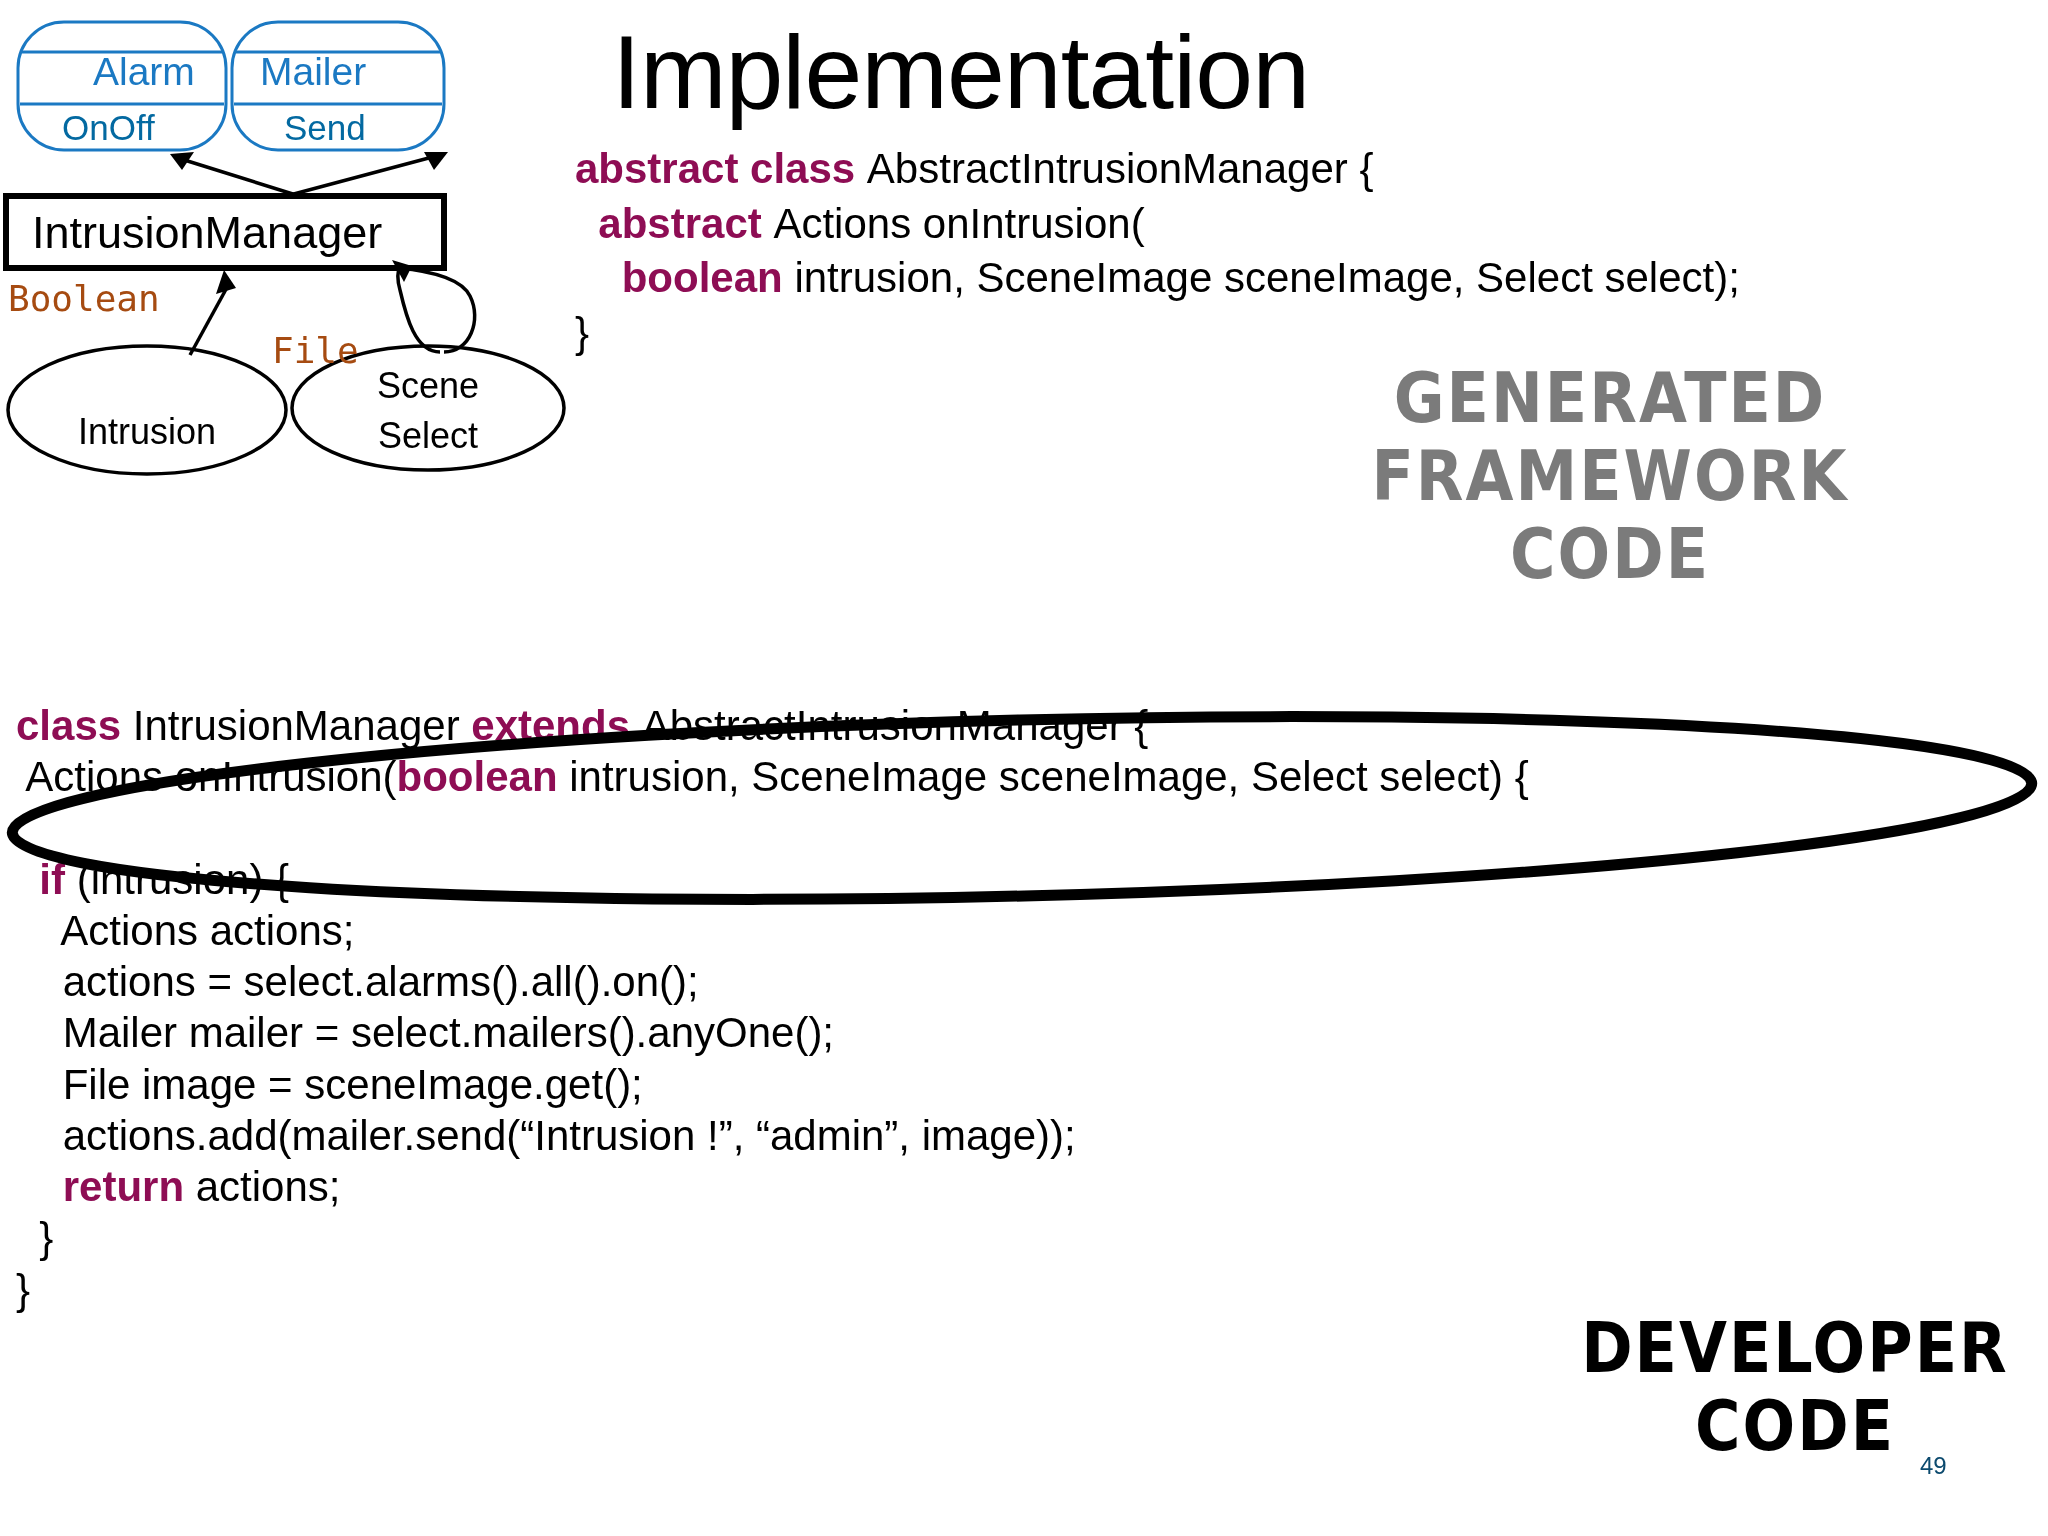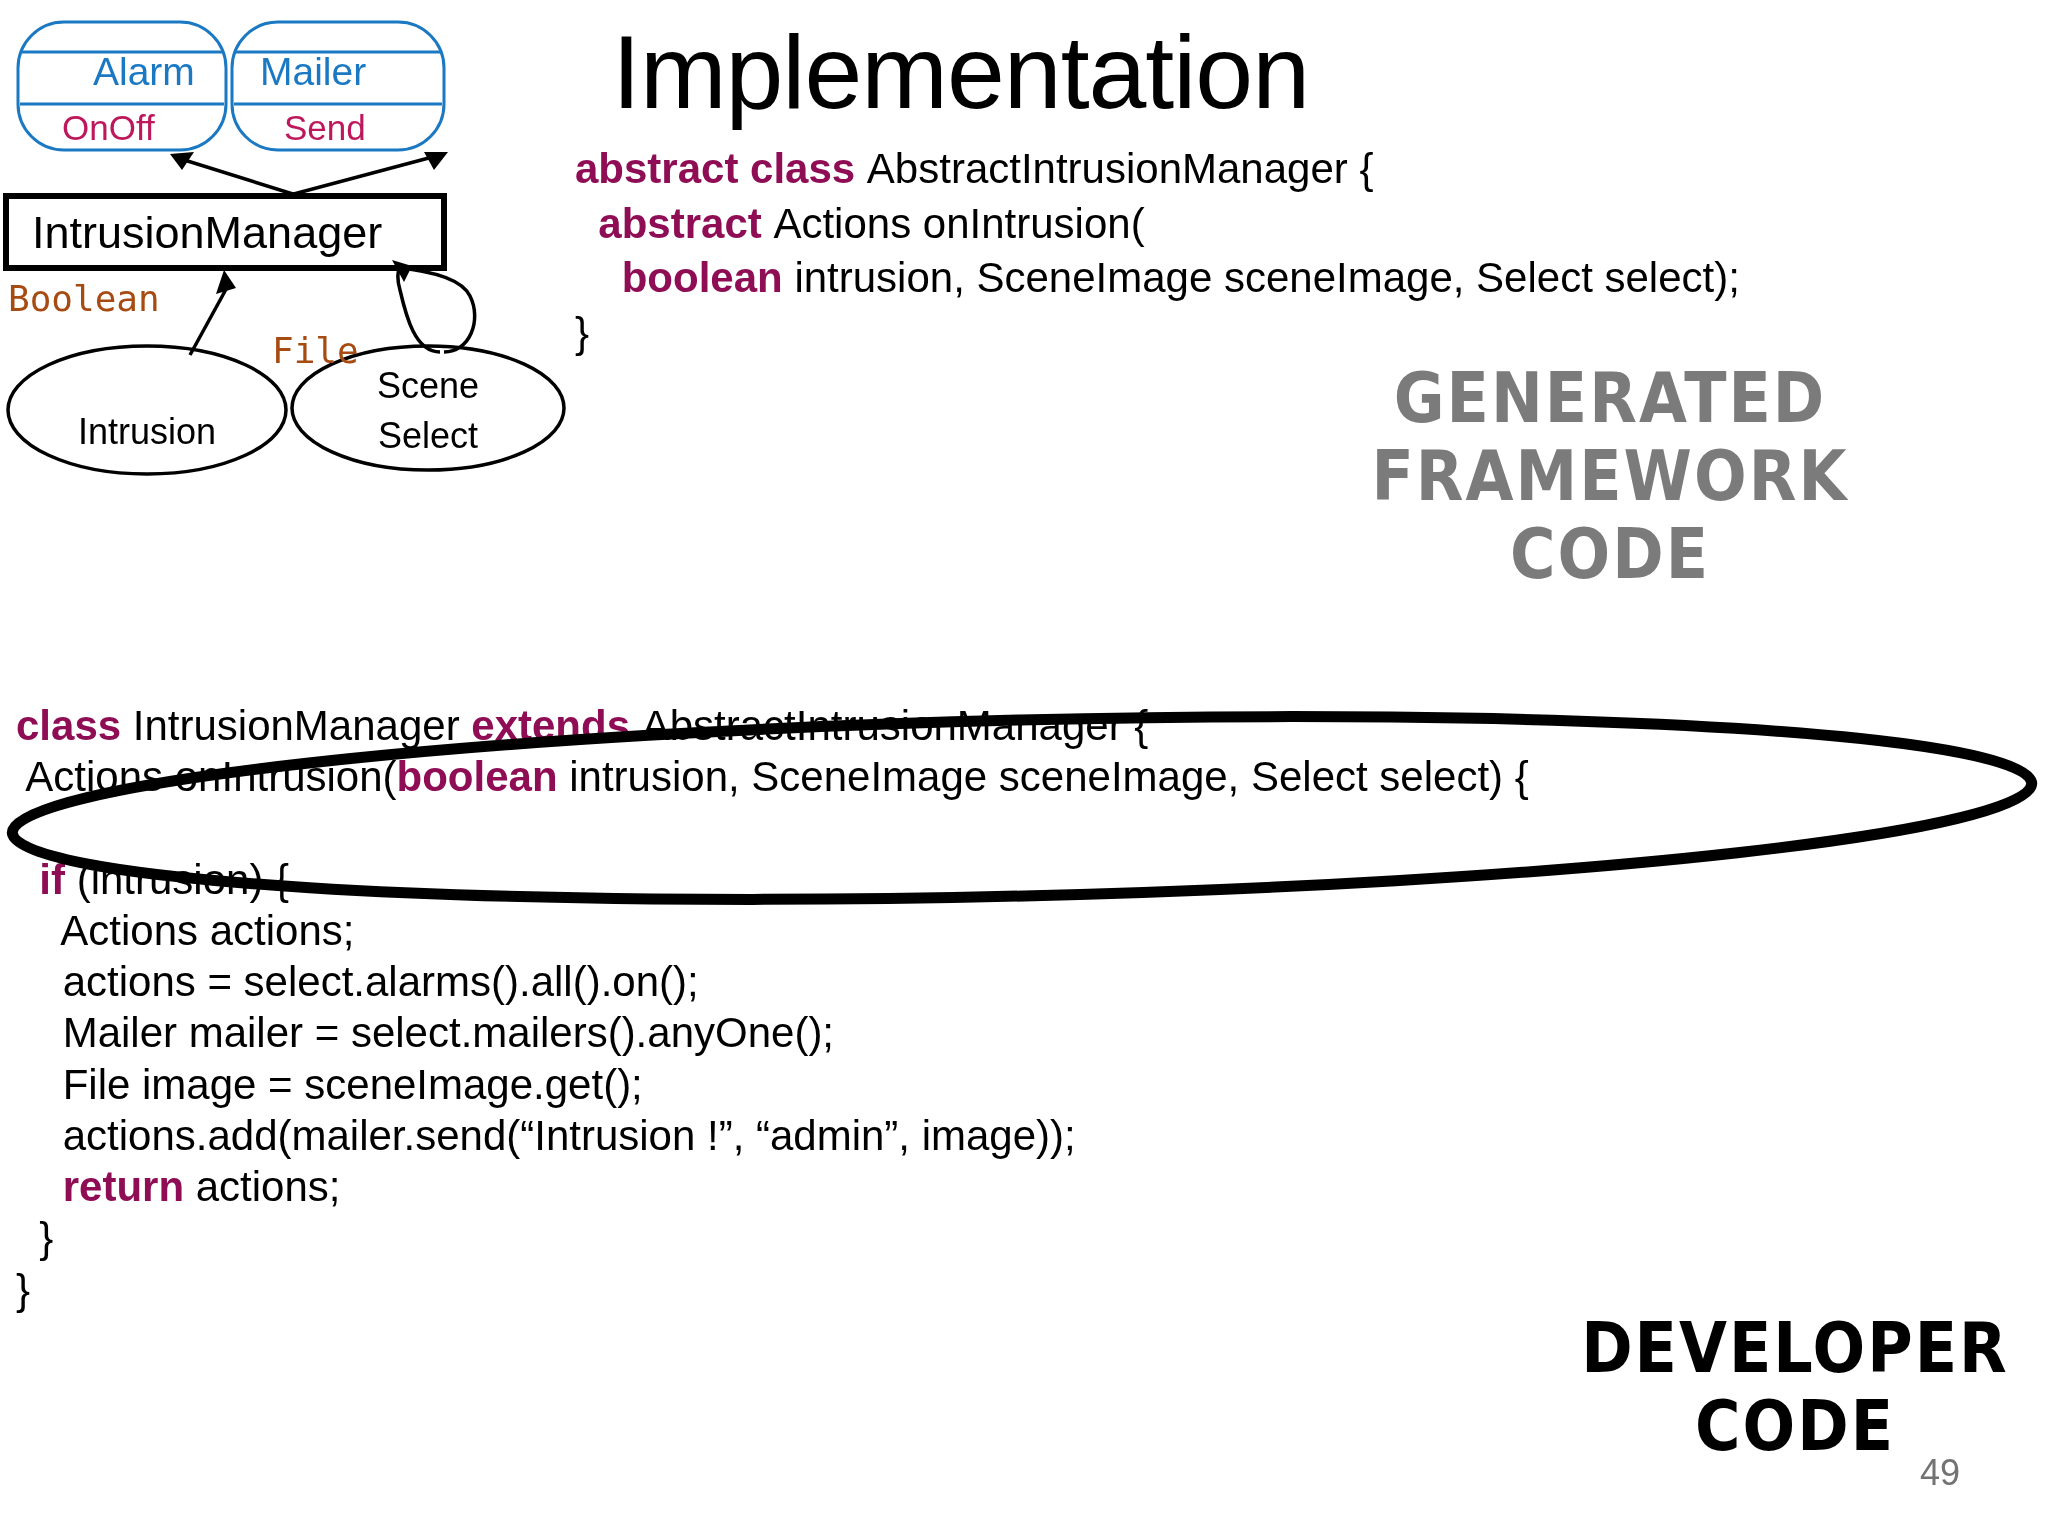--- a/index.html
+++ b/index.html
@@ -43,21 +43,21 @@
     position: absolute;
     white-space: nowrap;
     font-family: "Liberation Sans", sans-serif;
   }
   .iface-name {
     font-size: 39px;
     color: #1b79c3;
   }
   .iface-op {
     font-size: 35px;
-    color: #be185d;
+    color: #0369a1;
   }
   .class-box-label {
     font-size: 45px;
     color: #000;
   }
   .edge-label {
     font-size: 36px;
     color: #a64b11;
     font-family: "DejaVu Sans Mono", monospace;
   }
@@ -124,22 +124,22 @@
     width: 2048px;
     height: 250px;
     pointer-events: none;
   }
 
   
   .page-number {
     position: absolute;
     left: 1920px;
     top: 1452px;
-    font-size: 36px;
-    color: #737373;
+    font-size: 24px;
+    color: #0c4a6e;
   }
 </style>
 </head>
 <body>
 
 <div class="slide-title">Implementation</div>
 
 <div class="diagram">
   <svg width="620" height="500" viewBox="0 0 620 500">
 

